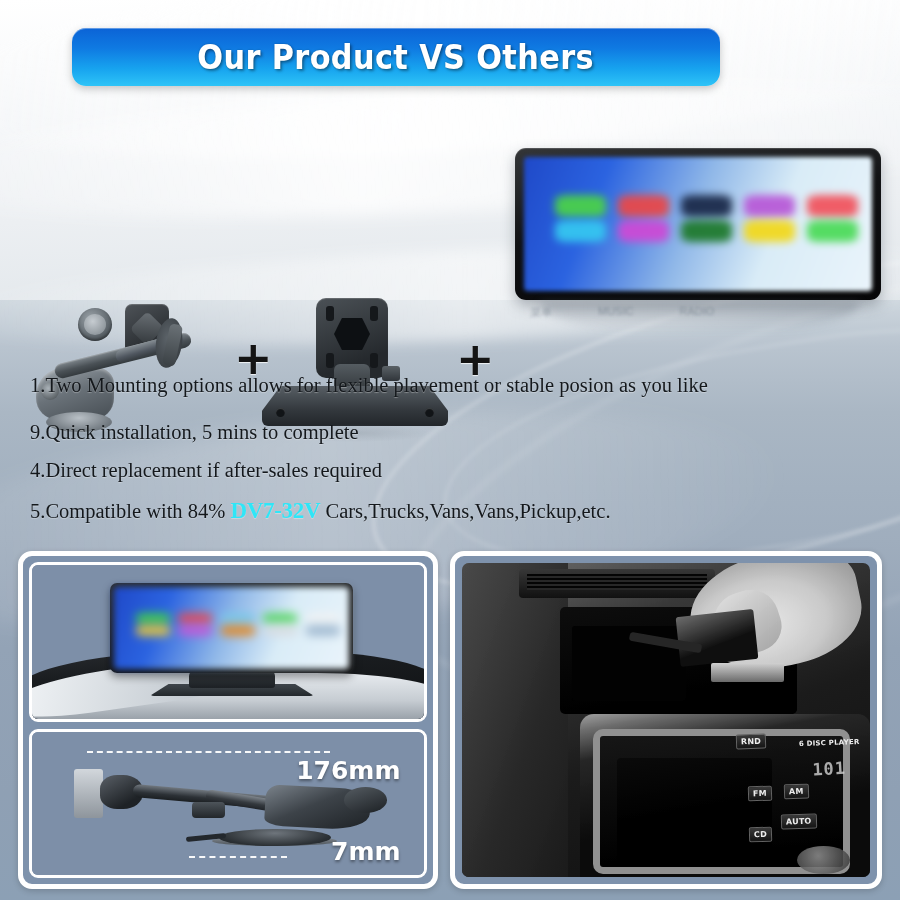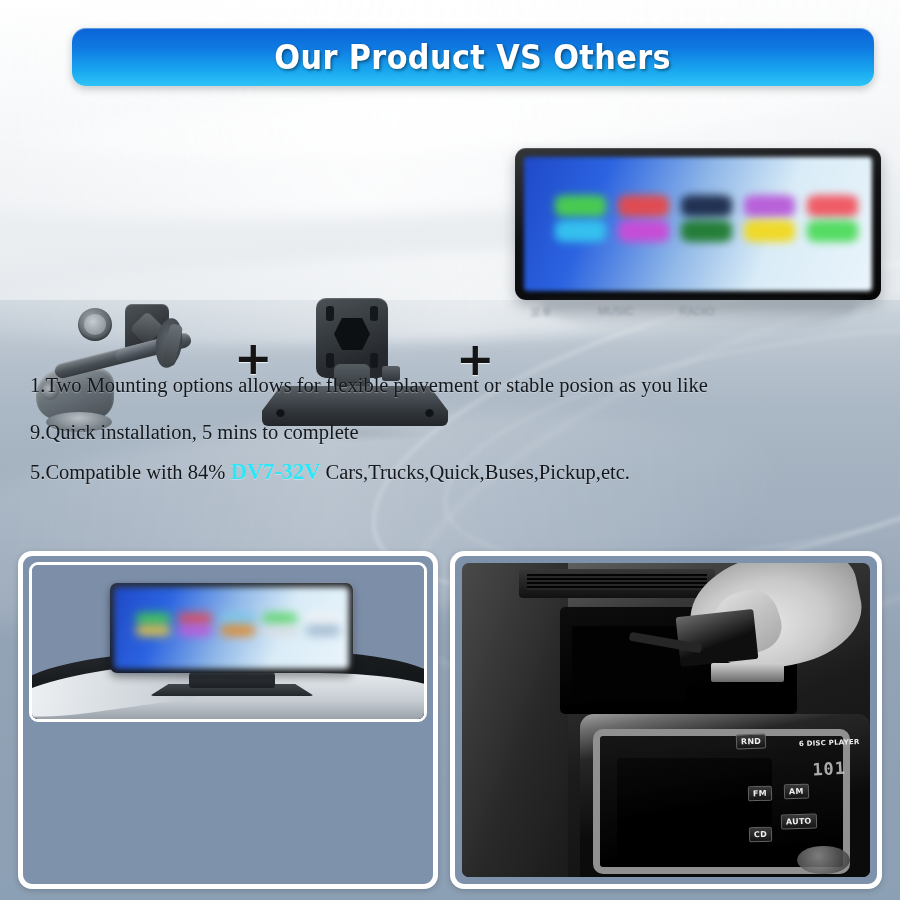--- a/index.html
+++ b/index.html
@@ -43,21 +43,21 @@
     transform:rotate(-20deg); filter:blur(3px); }
   .sw6 { right:-160px; top:350px; width:620px; height:200px;
     border:1px solid rgba(255,255,255,.45); border-radius:60% 40% 50% 50%;
     transform:rotate(-9deg); filter:blur(2px); }
   .sw7 { left:-120px; top:420px; width:900px; height:200px;
     background:linear-gradient(95deg,rgba(255,255,255,0),rgba(255,255,255,.25) 50%,rgba(255,255,255,0));
     border-radius:50%; transform:rotate(-6deg); filter:blur(10px); }
 
   
   .title-banner {
-    position:absolute; left:72px; top:28px; width:802px; height:58px;
+    position:absolute; left:72px; top:28px; width:648px; height:58px;
     border-radius:14px;
     background:linear-gradient(180deg,#0b63d6 0%,#0f7ae2 35%,#17a3ef 70%,#2ec4f7 100%);
     box-shadow:0 3px 8px rgba(0,0,0,.22), inset 0 1px 0 rgba(255,255,255,.35);
     display:flex; align-items:center; justify-content:center;
   }
   .title-text {
     color:#ffffff; font-size:33px; font-weight:bold; letter-spacing:.4px;
     font-family:"DejaVu Sans", sans-serif;
     text-shadow:2px 2px 3px rgba(0,0,0,.35), 0 0 2px rgba(0,0,0,.3);
     transform:scaleX(.92); white-space:nowrap;
@@ -485,21 +485,22 @@
   <div class="device-reflect"></div>
   <div class="device-cn">
     <span>菜单</span>
     <span>MUSIC</span>
     <span>RADIO</span>
   </div>
 
   <div class="features">
     <div class="feat feat-1">1.Two Mounting options allows for flexible plavement or stable posion as you like</div>
     <div class="feat feat-2">9.Quick installation, 5 mins to complete</div>
-    <div class="feat"><span>5.Compatible with 84% </span><span class="hl">DV7-32V</span><span> Cars,Trucks,Quick,Buses,Pickup,etc.</span></div>
+    <div class="feat feat-4">4.Direct replacement if after-sales required</div>
+    <div class="feat"><span>5.Compatible with 84% </span><span class="hl">DV7-32V</span><span> Cars,Trucks,Vans,Vans,Pickup,etc.</span></div>
   </div>
 
   <div class="cmp-left">
     <div class="cmp-left-inner">
 
       <div class="panel-a">
         <div class="car-scene">
           <div class="dashboard"></div>
           <div class="dash-white"></div>
           <div class="dash-swoop"></div>
@@ -517,20 +518,40 @@
                   <div class="app-ic" style="background: rgb(194, 90, 216);"></div>
                   <div class="app-ic" style="background: rgb(224, 138, 42);"></div>
                   <div class="app-ic" style="background: rgb(216, 221, 226);"></div>
                   <div class="app-ic" style="background: rgb(159, 184, 207);"></div>
                 </div>
             </div>
           </div>
         </div>
       </div>
 
+      <div class="panel-b">
+        <div class="measure-scene">
+          <div class="arm2">
+            <div class="a2-mount"></div>
+            <div class="a2-ball"></div>
+            <div class="a2-rod"></div>
+            <div class="a2-rod2"></div>
+            <div class="a2-knob"></div>
+            <div class="a2-head"></div>
+            <div class="a2-cap"></div>
+            <div class="a2-cuprim"></div>
+            <div class="a2-cup"></div>
+            <div class="a2-tab"></div>
+          </div>
+          <div class="dline dline-top"></div>
+          <div class="dline dline-bot"></div>
+          <div class="mlabel m-176">176mm</div>
+          <div class="mlabel m-7">7mm</div>
+        </div>
+      </div>
 
     </div>
   </div>
 
   <div class="cmp-right">
     <div class="photo">
       <div class="p-dashpanel"></div>
       <div class="p-vent"></div>
       <div class="p-vent2"></div>
       <div class="p-cavity"></div>

